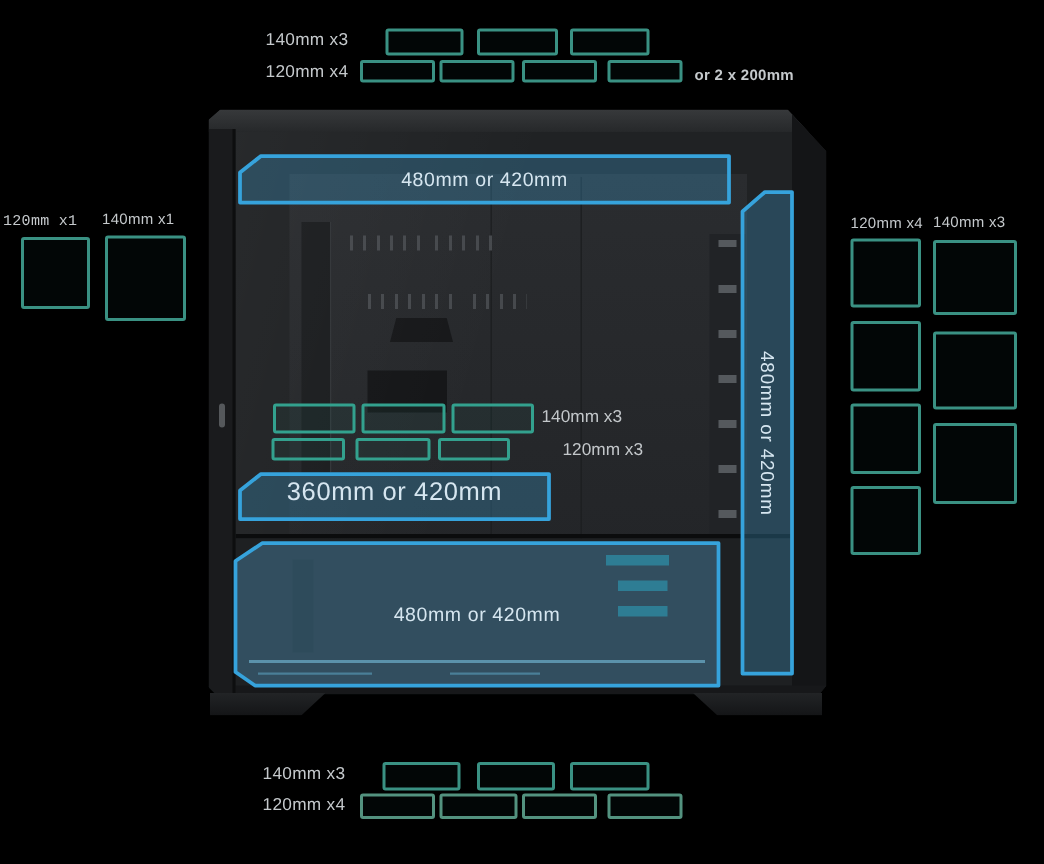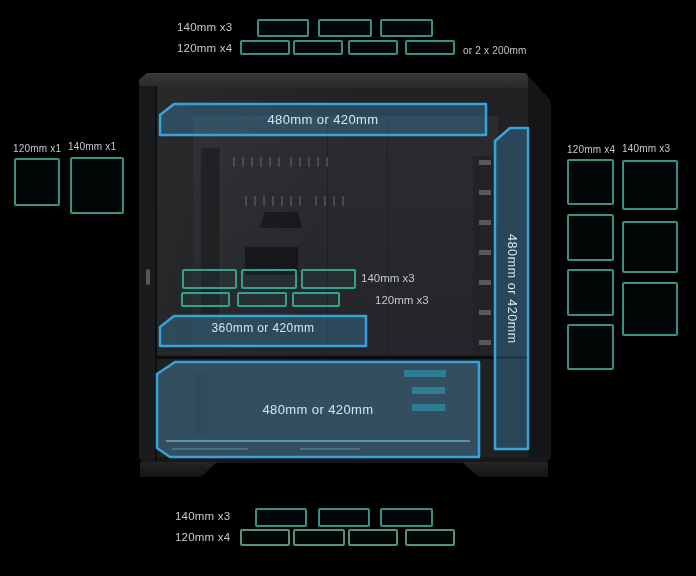--- a/index.html
+++ b/index.html
@@ -100,44 +100,44 @@
 
     <line x1="166" y1="441" x2="470" y2="441" stroke="#5b92ab" stroke-width="2"></line>
     <line x1="172" y1="449" x2="248" y2="449" stroke="#4a7f97" stroke-width="1.5"></line>
     <line x1="300" y1="449" x2="360" y2="449" stroke="#4a7f97" stroke-width="1.5"></line>
   </svg>
 
   <div class="ovl-lbl" style="left:160px;top:104px;width:326px;height:31px;">480mm or 420mm</div>
   <div class="ovl-lbl vert" style="left:495px;top:128px;width:33px;height:321px;">
     <span>480mm or 420mm</span>
   </div>
-  <div class="ovl-lbl" style="left:160px;top:316px;width:206px;height:24px;font-size:12px;">360mm or 420mm</div>
+  <div class="ovl-lbl" style="left:160px;top:316px;width:206px;height:24px;font-size:17px;">360mm or 420mm</div>
   <div class="ovl-lbl" style="left:157px;top:362px;width:322px;height:95px;">480mm or 420mm</div>
 
   <div class="midslot" style="left:182px;top:269px;width:55px;height:20px;"></div>
   <div class="midslot" style="left:241px;top:269px;width:56px;height:20px;"></div>
   <div class="midslot" style="left:301px;top:269px;width:55px;height:20px;"></div>
   <div class="midlbl" style="left:361px;top:272px;">140mm x3</div>
   <div class="midslot" style="left:181px;top:292px;width:49px;height:15px;"></div>
   <div class="midslot" style="left:237px;top:292px;width:50px;height:15px;"></div>
   <div class="midslot" style="left:292px;top:292px;width:48px;height:15px;"></div>
   <div class="midlbl" style="left:361px;top:294px;margin-left:14px;">120mm x3</div>
 
   <div class="lbl big" style="left:177px;top:21px;">140mm x3</div>
   <div class="slot" style="left:257px;top:19px;width:52px;height:18px;"></div>
   <div class="slot" style="left:318px;top:19px;width:54px;height:18px;"></div>
   <div class="slot" style="left:380px;top:19px;width:53px;height:18px;"></div>
   <div class="lbl big" style="left:177px;top:42px;">120mm x4</div>
   <div class="slot" style="left:240px;top:40px;width:50px;height:15px;"></div>
   <div class="slot" style="left:293px;top:40px;width:50px;height:15px;"></div>
   <div class="slot" style="left:348px;top:40px;width:50px;height:15px;"></div>
   <div class="slot" style="left:405px;top:40px;width:50px;height:15px;"></div>
-  <div class="lbl small" style="left:463px;top:45px;">or 2 x 200mm</div>
+  <div class="lbl small" style="left:463px;top:45px;font-weight:bold;">or 2 x 200mm</div>
 
-  <div class="lbl small" style="left:13px;top:143px;">120mm x1</div>
+  <div class="lbl small" style="left:2px;top:143px;font-family:Liberation Mono, monospace;">120mm x1</div>
   <div class="slot" style="left:14px;top:158px;width:46px;height:48px;"></div>
   <div class="lbl small" style="left:68px;top:141px;">140mm x1</div>
   <div class="slot" style="left:70px;top:157px;width:54px;height:57px;"></div>
 
   <div class="lbl small" style="left:567px;top:144px;">120mm x4</div>
   <div class="slot" style="left:567px;top:159px;width:47px;height:46px;"></div>
   <div class="slot" style="left:567px;top:214px;width:47px;height:47px;"></div>
   <div class="slot" style="left:567px;top:269px;width:47px;height:47px;"></div>
   <div class="slot" style="left:567px;top:324px;width:47px;height:46px;"></div>
   <div class="lbl small" style="left:622px;top:143px;">140mm x3</div>

